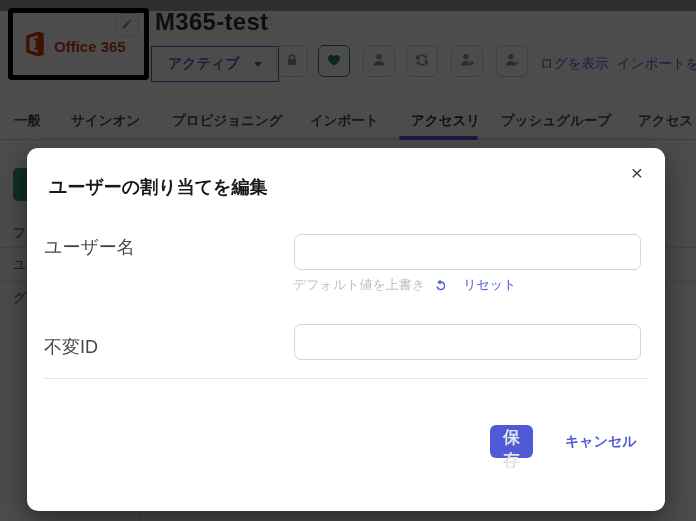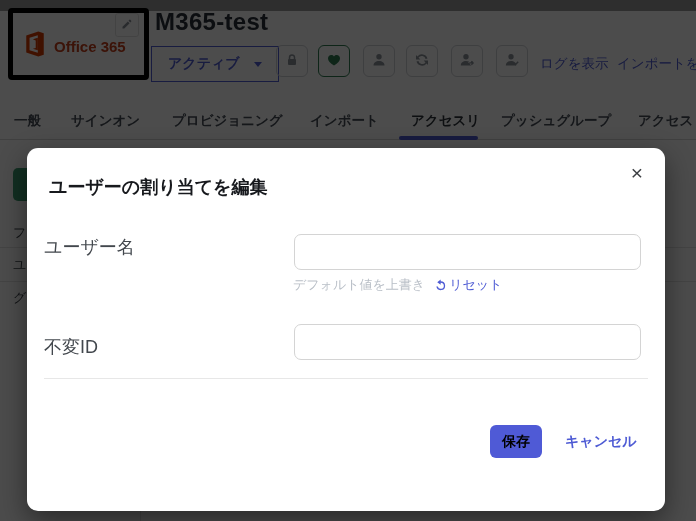--- a/index.html
+++ b/index.html
@@ -44,24 +44,24 @@
   .modal{position:absolute;left:27px;top:148px;width:638px;height:363px;background:#fff;border-radius:11px;
          box-shadow:0 10px 28px rgba(0,0,0,.45);}
   .modal-close{position:absolute;right:18px;top:10px;font-size:21px;color:#3c3f43;line-height:1;cursor:pointer;
                background:none;border:none;padding:4px;font-family:inherit;}
   .modal-title{position:absolute;left:22px;top:27px;font-size:18px;font-weight:700;color:#17191d;}
   .fld-label{position:absolute;left:17px;font-size:18px;color:#42474d;}
   .fld-input{position:absolute;left:267px;width:347px;height:36px;border:1px solid #d4d4d4;border-radius:7px;
              box-sizing:border-box;font:13px "Liberation Sans","DejaVu Sans",sans-serif;padding:0 10px;color:#333;outline:none;}
   .helper-row{position:absolute;left:266px;top:128px;display:flex;font-size:13px;}
   .helper-text{color:#b9bfc7;}
-  .reset-link{color:#4e5bd4;margin-left:9px;display:inline-flex;align-items:center;gap:2px;cursor:pointer;}
+  .reset-link{color:#4e5bd4;margin-left:9px;display:inline-flex;align-items:center;gap:16px;cursor:pointer;}
   .divider{position:absolute;left:17px;top:230px;width:604px;height:1px;background:#e7e7e7;}
-  .save-btn{position:absolute;left:463px;top:277px;width:52px;height:33px;background:#4f5ad6;border:none;border-radius:6px;
-            color:#000000;font-size:14px;font-weight:700;font-family:inherit;cursor:pointer;}
+  .save-btn{position:absolute;left:463px;top:277px;width:43px;height:33px;background:#4f5ad6;border:none;border-radius:6px;
+            color:#e5e5e5;font-size:17px;font-weight:700;font-family:inherit;cursor:pointer;}
   .cancel-link{position:absolute;left:538px;top:285px;font-size:14px;font-weight:700;color:#4e5bd4;cursor:pointer;}
 </style>
 </head>
 <body>
 
 <div class="stage">
 
   <div class="base">
     <div class="abs topstrip"></div>
 

